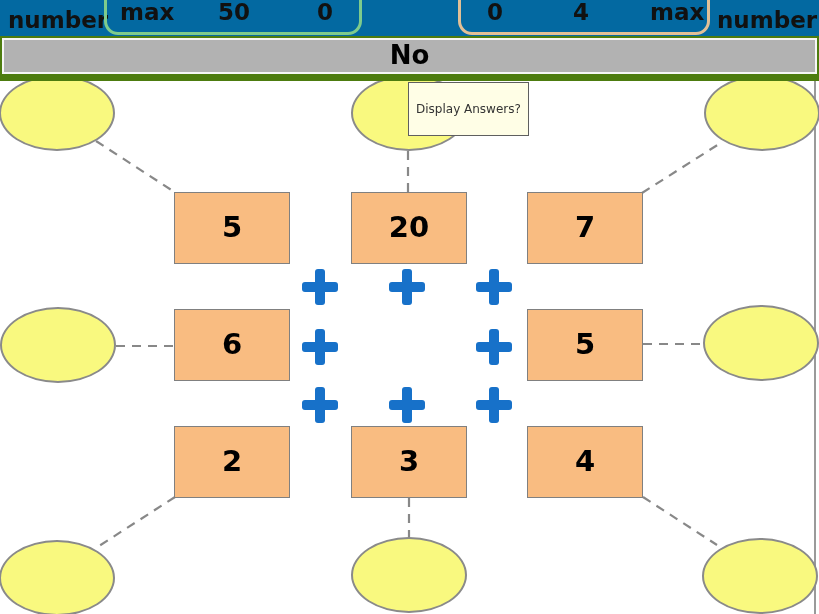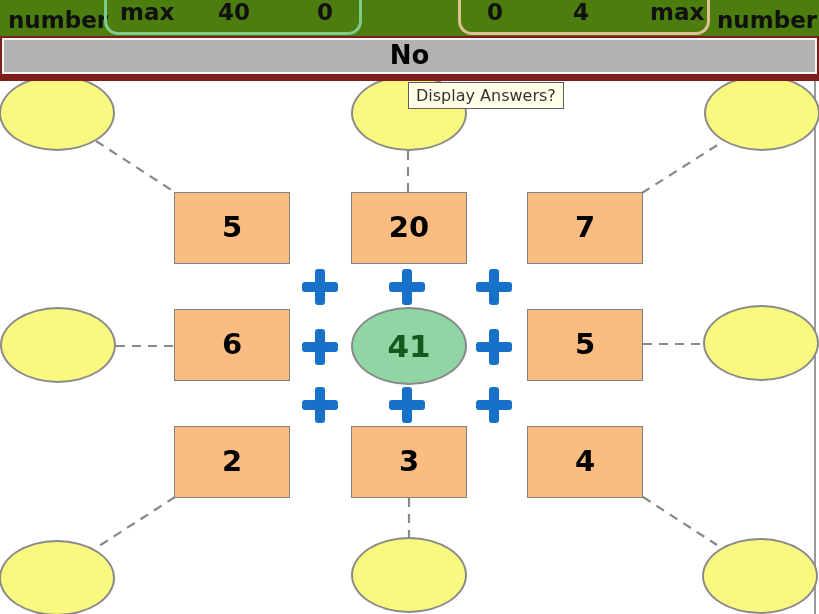--- a/index.html
+++ b/index.html
@@ -2,32 +2,32 @@
 <html><head>
 <meta charset="utf-8">
 <style>
   * { margin:0; padding:0; box-sizing:border-box; }
   html,body { width:819px; height:614px; overflow:hidden; background:#fff;
     font-family:"DejaVu Sans", sans-serif; }
   .stage { position:relative; width:819px; height:614px; background:#fff; }
 
   
   .topbar { position:absolute; left:0; top:0; width:819px; height:36px;
-    background:#4d7c0f; z-index:4; }
+    background:#0369a1; z-index:4; }
   .tb-label { position:absolute; bottom:3px; font-size:23px; font-weight:bold; color:#111; }
   .tb-label.left  { left:8px; }
   .tb-label.right { left:717px; }
   .tb-group { position:absolute; top:-15px; height:50px; border-radius:14px; }
   .tb-group.green { left:104px; width:258px; border:3px solid #7ecb8c; }
   .tb-group.tan   { left:458px; width:252px; border:3px solid #e2c096; }
   .tb-item { position:absolute; bottom:7px; font-size:23px; font-weight:bold; color:#111;text-align:right; }
 
   
   .green-band { position:absolute; left:0; top:36px; width:819px; height:45px;
-    background:#7f1d1d; z-index:3; }
+    background:#4d7c0f; z-index:3; }
   .answer-bar { position:absolute; left:2px; top:2px; width:815px; height:36px;
     background:#b2b2b2; border:2px solid #f6f6f6; text-align:center;
     font-size:26px; font-weight:bold; color:#000; line-height:31px; cursor:pointer; }
 
   
   .content-right-edge { position:absolute; left:814px; top:77px; width:2px;
     height:537px; background:#9a9a9a; z-index:1; }
 
   svg.wires { position:absolute; left:0; top:0; width:819px; height:614px;
     z-index:1; pointer-events:none; }
@@ -42,22 +42,22 @@
     border:1.5px solid #808080; z-index:2; text-align:center; line-height:69px;
     font-size:29px; font-weight:bold; color:#000; }
 
   .plus { position:absolute; width:36px; height:36px; z-index:2; }
   .plus::before { content:""; position:absolute; left:0; top:13px; width:36px;
     height:10px; background:#1771c9; border-radius:3px; }
   .plus::after  { content:""; position:absolute; left:13px; top:0; width:10px;
     height:36px; background:#1771c9; border-radius:3px; }
 
   .tooltip { position:absolute; left:408px; top:82px; z-index:6;
-    background:#fffee6; border:1px solid #5f5f5f; padding:3px 7px;
-    font-size:16px; color:#333; white-space:nowrap; }
+    background:#fffee6; border:1px solid #5f5f5f; padding:19px 7px;
+    font-size:12px; color:#333; white-space:nowrap; }
 
   
   .el-tl{left:-1px;  top:75px;}  .el-tc{left:351px; top:75px;}  .el-tr{left:704px; top:75px;}
   .el-ml{left:0px;   top:307px;} .el-mr{left:703px; top:305px;}
   .el-bl{left:-1px;  top:540px;} .el-bc{left:351px; top:537px;} .el-br{left:702px; top:538px;}
   .cell-tl{left:174px; top:192px;} .cell-tc{left:351px; top:192px;} .cell-tr{left:527px; top:192px;}
   .cell-ml{left:174px; top:309px;} .cell-mr{left:527px; top:309px;}
   .cell-bl{left:174px; top:426px;} .cell-bc{left:351px; top:426px;} .cell-br{left:527px; top:426px;}
   .pl-1{left:302px; top:269px;} .pl-2{left:389px; top:269px;} .pl-3{left:476px; top:269px;}
   .pl-4{left:302px; top:329px;} .pl-5{left:476px; top:329px;}
@@ -66,21 +66,21 @@
 </head>
 <body>
 
 <div class="stage">
 
   <div class="topbar">
     <span class="tb-label left">number</span>
 
     <div class="tb-group green">
       <span class="tb-item" style="left:13px">max</span>
-      <span class="tb-item" style="left:111px">40</span>
+      <span class="tb-item" style="left:111px">50</span>
       <span class="tb-item" style="left:210px">0</span>
     </div>
 
     <div class="tb-group tan">
       <span class="tb-item" style="left:26px">0</span>
       <span class="tb-item" style="left:112px">4</span>
       <span class="tb-item" style="left:189px">max</span>
     </div>
 
     <span class="tb-label right">number</span>
@@ -116,21 +116,20 @@
 
   <div class="cell cell-tl">5</div>
   <div class="cell cell-tc">20</div>
   <div class="cell cell-tr">7</div>
   <div class="cell cell-ml">6</div>
   <div class="cell cell-mr">5</div>
   <div class="cell cell-bl">2</div>
   <div class="cell cell-bc">3</div>
   <div class="cell cell-br">4</div>
 
-  <div class="center-ellipse">41</div>
 
   <div class="plus pl-1"></div>
   <div class="plus pl-2"></div>
   <div class="plus pl-3"></div>
   <div class="plus pl-4"></div>
   <div class="plus pl-5"></div>
   <div class="plus pl-6"></div>
   <div class="plus pl-7"></div>
   <div class="plus pl-8"></div>
 

